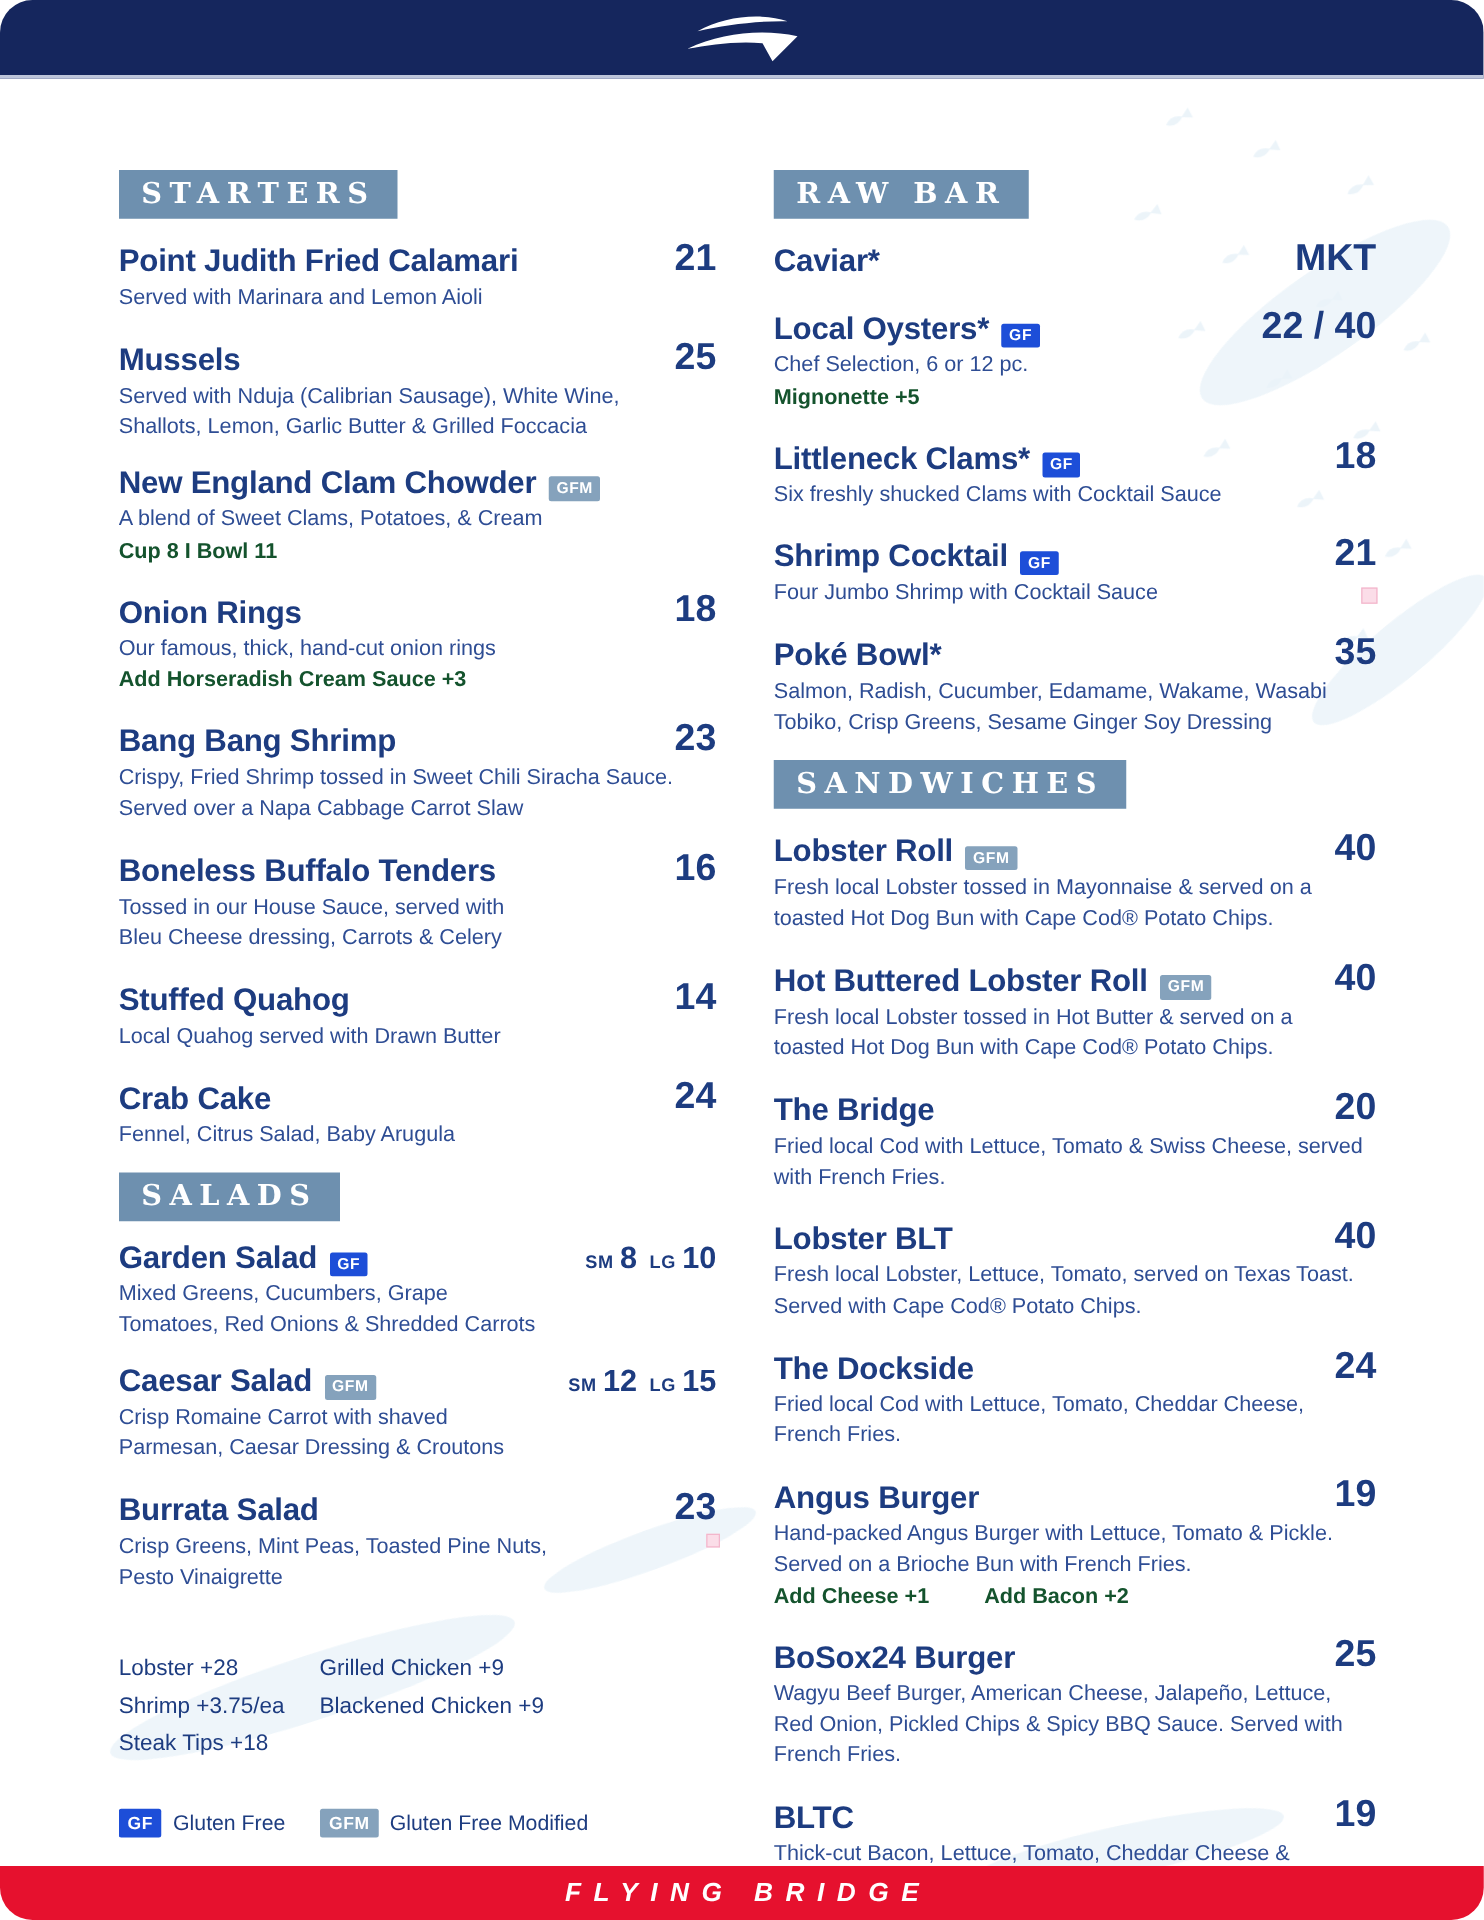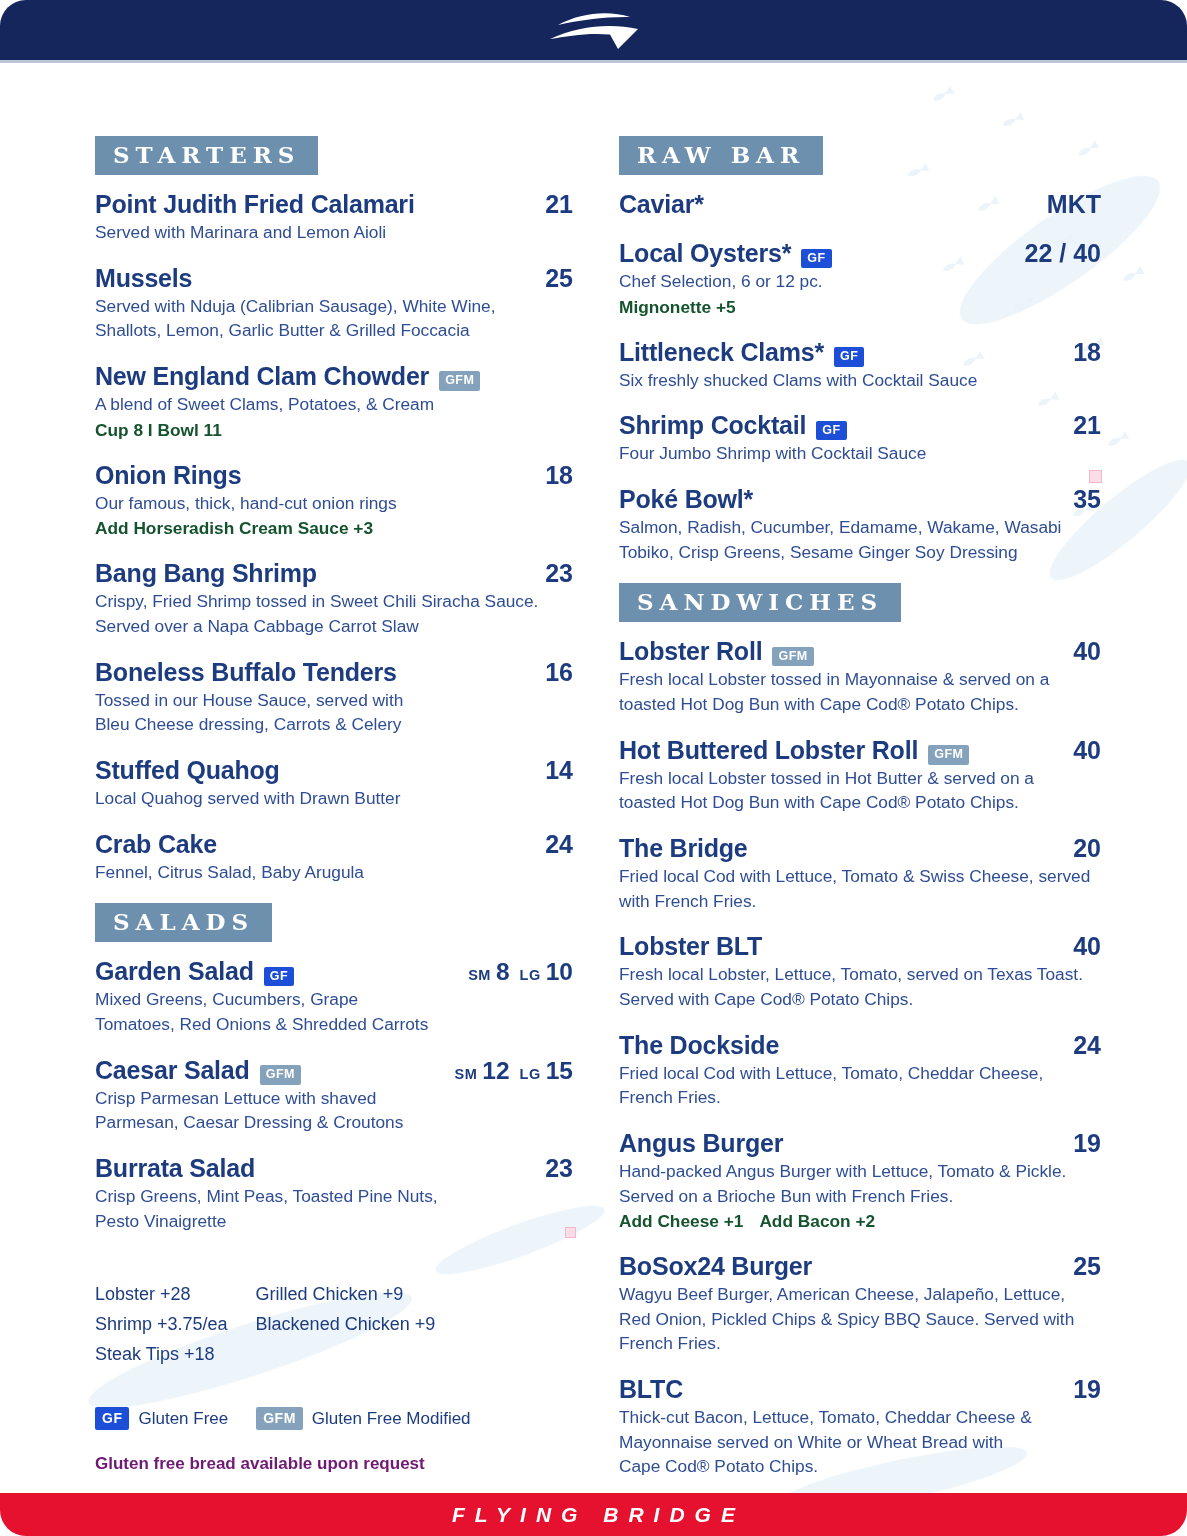--- a/index.html
+++ b/index.html
@@ -25,28 +25,28 @@
              padding:5px 18px 7px;margin-bottom:15px;}
   section{display:flex;flex-direction:column;}
   
   .menu-item{margin-bottom:20px;}
   .i-head{display:flex;align-items:flex-end;}
   .i-name{color:#1d3c80;font-size:25px;font-weight:600;letter-spacing:-0.2px;white-space:nowrap;}
   .diet-badge{margin-left:10px;color:#ffffff;font-size:12.5px;font-weight:700;letter-spacing:0.5px;
               padding:3px 6px 4px;border-radius:2px;line-height:1;}
   .diet-badge.gf{background:#1d4ed8;}
   .diet-badge.gfm{background:#85a2bc;}
-  .i-price{margin-left:auto;color:#1d3c80;font-size:25px;font-weight:600;white-space:nowrap;}
+  .i-price{margin-left:auto;color:#1d3c80;font-size:30px;font-weight:600;white-space:nowrap;}
   .i-prices{margin-left:auto;display:flex;align-items:baseline;color:#1d3c80;white-space:nowrap;}
   .i-prices .sz{font-size:14.5px;font-weight:700;letter-spacing:0.5px;margin-right:5px;}
   .i-prices .num{font-size:24.5px;font-weight:600;margin-right:10px;}
   .i-prices .num:last-child{margin-right:0;}
   .i-desc{color:#2e4d94;font-size:17.3px;line-height:1.31;margin-top:2px;white-space:nowrap;}
   .i-note{color:#14532d;font-size:17.3px;font-weight:700;margin-top:4px;}
-  .i-notes{display:flex;gap:16px;}
+  .i-notes{display:flex;gap:44px;}
   .i-notes .i-note{margin-top:4px;}
   
   .addons{display:flex;gap:28px;margin-top:32px;color:#1d3c80;font-size:18px;font-weight:500;}
   .a-col{display:flex;flex-direction:column;gap:9px;}
   
   .legend{display:flex;align-items:center;gap:28px;margin-top:42px;}
   .legend-item{display:flex;align-items:center;gap:9px;color:#1d3c80;font-size:17px;font-weight:500;}
   .legend .diet-badge{margin-left:0;font-size:14px;padding:4px 7px 5px;}
   .bread-note{margin-top:24px;color:#701a75;font-size:17px;font-weight:600;}
   .fine-print{margin-top:16px;max-width:458px;color:#2e4d94;font-size:12.6px;line-height:1.42;}
@@ -188,21 +188,21 @@
             <div class="i-head">
               <span class="i-name">Caesar Salad</span>
               <span class="diet-badge gfm">GFM</span>
               <span class="i-prices">
                 <span class="sz">SM</span>
                 <span class="num">12</span>
                 <span class="sz">LG</span>
                 <span class="num">15</span>
               </span>
             </div>
-            <div class="i-desc">Crisp Parmesan Lettuce with shaved</div>
+            <div class="i-desc">Crisp Romaine Carrot with shaved</div>
             <div class="i-desc">Parmesan, Caesar Dressing &amp; Croutons</div>
           </div>
           <div class="menu-item">
             <div class="i-head">
               <span class="i-name">Burrata Salad</span>
               <span class="i-price">23</span>
             </div>
             <div class="i-desc">Crisp Greens, Mint Peas, Toasted Pine Nuts,</div>
             <div class="i-desc">Pesto Vinaigrette</div>
           </div>

